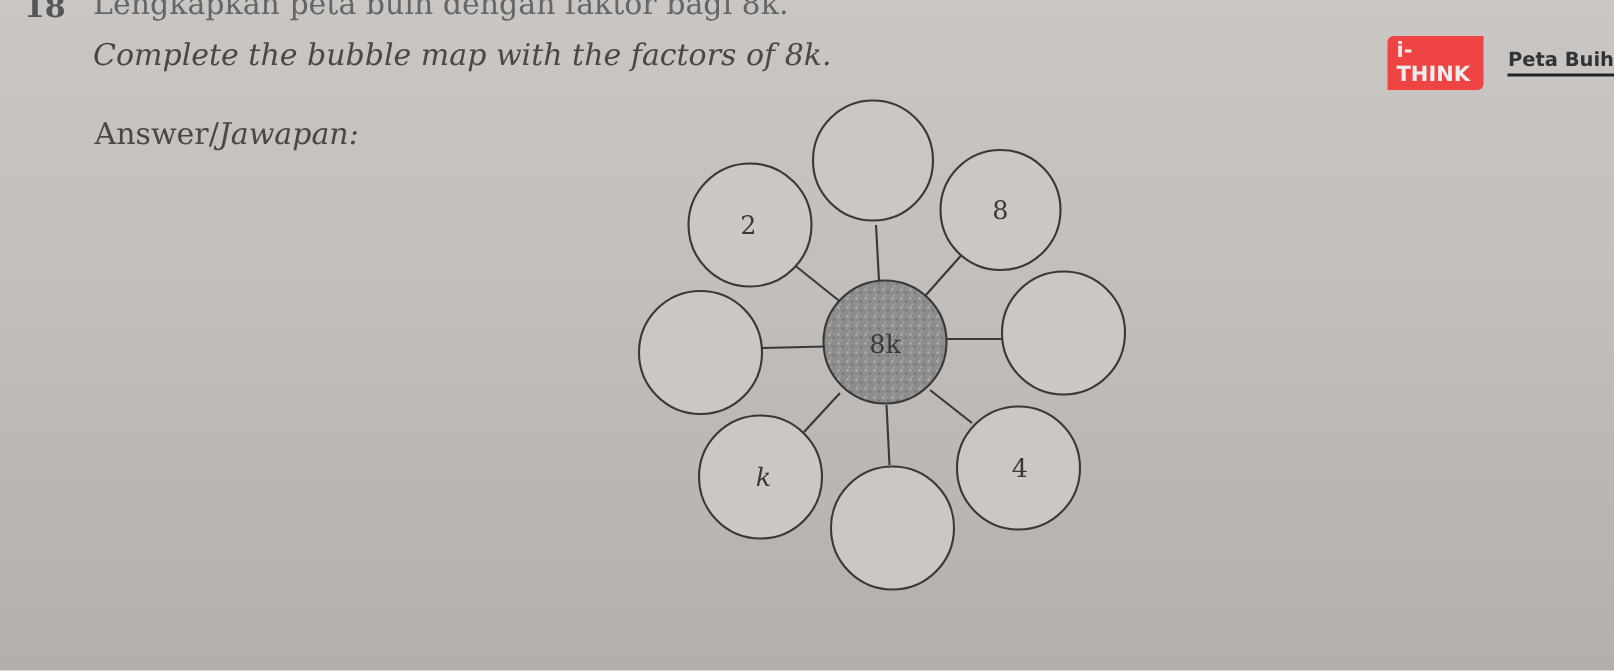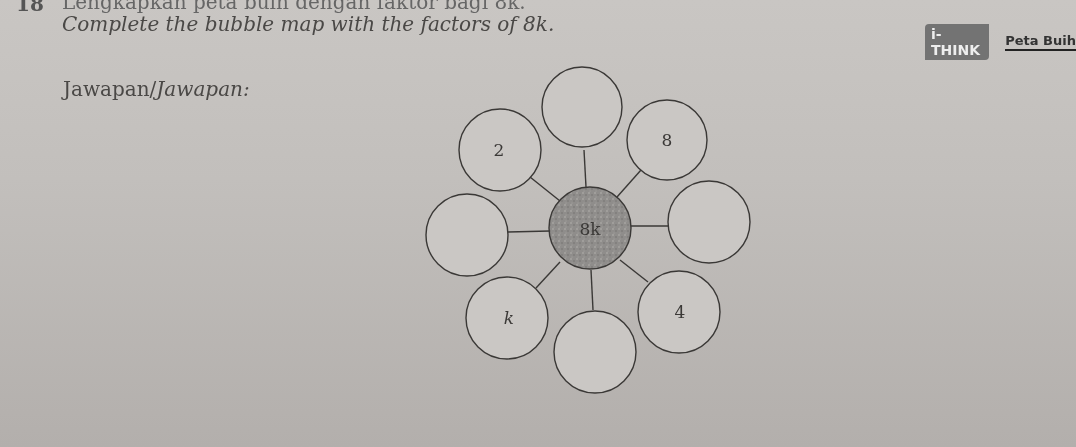--- a/index.html
+++ b/index.html
@@ -1,42 +1,42 @@
 <!DOCTYPE html>
 <html><head>
 <meta charset="utf-8">
 <style>
   html,body{margin:0;padding:0;}
   body{width:1076px;height:447px;overflow:hidden;background:#bdb9b6;position:relative;
     background:linear-gradient(180deg,#c9c6c3 0%,#c2bfbc 40%,#b3afac 100%);
     font-family:"DejaVu Serif","Liberation Serif",serif;color:#3a3836;}
   .qnum{position:absolute;left:16px;top:-8px;font-size:20px;font-weight:bold;color:#555;}
   .qtitle-ms{position:absolute;left:62px;top:-10px;font-size:20px;color:#666;}
-  .qtitle{position:absolute;left:62px;top:12px;font-size:20px;font-style:italic;color:#4a4846;white-space:nowrap;}
+  .qtitle{position:absolute;left:62px;top:24px;font-size:20px;font-style:italic;color:#4a4846;white-space:nowrap;}
   .ithink{position:absolute;left:925px;top:31px;height:22px;display:flex;align-items:center;}
-  .ithink-tag{background:#737373;color:#eee;font-family:"DejaVu Sans","Liberation Sans",sans-serif;font-weight:bold;font-size:14px;padding:2px 6px;border-radius:4px 0 4px 0;}
+  .ithink-tag{background:#ef4444;color:#eee;font-family:"DejaVu Sans","Liberation Sans",sans-serif;font-weight:bold;font-size:14px;padding:2px 6px;border-radius:4px 0 4px 0;}
   .ithink-label{font-family:"DejaVu Sans","Liberation Sans",sans-serif;font-weight:bold;font-size:13px;color:#333;margin-left:16px;border-bottom:2px solid #222;padding-bottom:1px;white-space:nowrap;}
   .answer{position:absolute;left:63px;top:77px;font-size:20px;color:#4a4846;}
   .answer i{font-style:italic;}
   svg.map{position:absolute;left:0;top:0;}
   .bubble-label{font-family:"DejaVu Serif","Liberation Serif",serif;font-size:17px;fill:#3b3937;}
 </style>
 </head>
 <body>
 
 <div class="qnum">18</div>
 <div class="qtitle-ms">Lengkapkan peta buih dengan faktor bagi 8k.</div>
 <div class="qtitle">Complete the bubble map with the factors of 8k.</div>
 
 <div class="ithink">
   <span class="ithink-tag">i-THINK</span>
   <span class="ithink-label">Peta Buih</span>
 </div>
 
-<div class="answer"><span>Jawapan/</span><i>Jawapan:</i></div>
+<div class="answer"><span>Answer/</span><i>Jawapan:</i></div>
 
 <svg class="map" width="1076" height="447">
   <defs>
     <pattern id="speckle" width="6" height="6" patternUnits="userSpaceOnUse">
       <rect width="6" height="6" fill="#8f8d8b"></rect>
       <circle cx="1" cy="1" r="0.8" fill="#b5b3b0"></circle>
       <circle cx="4" cy="3" r="0.7" fill="#6f6d6b"></circle>
       <circle cx="2" cy="5" r="0.6" fill="#a9a7a4"></circle>
     </pattern>
   </defs>

